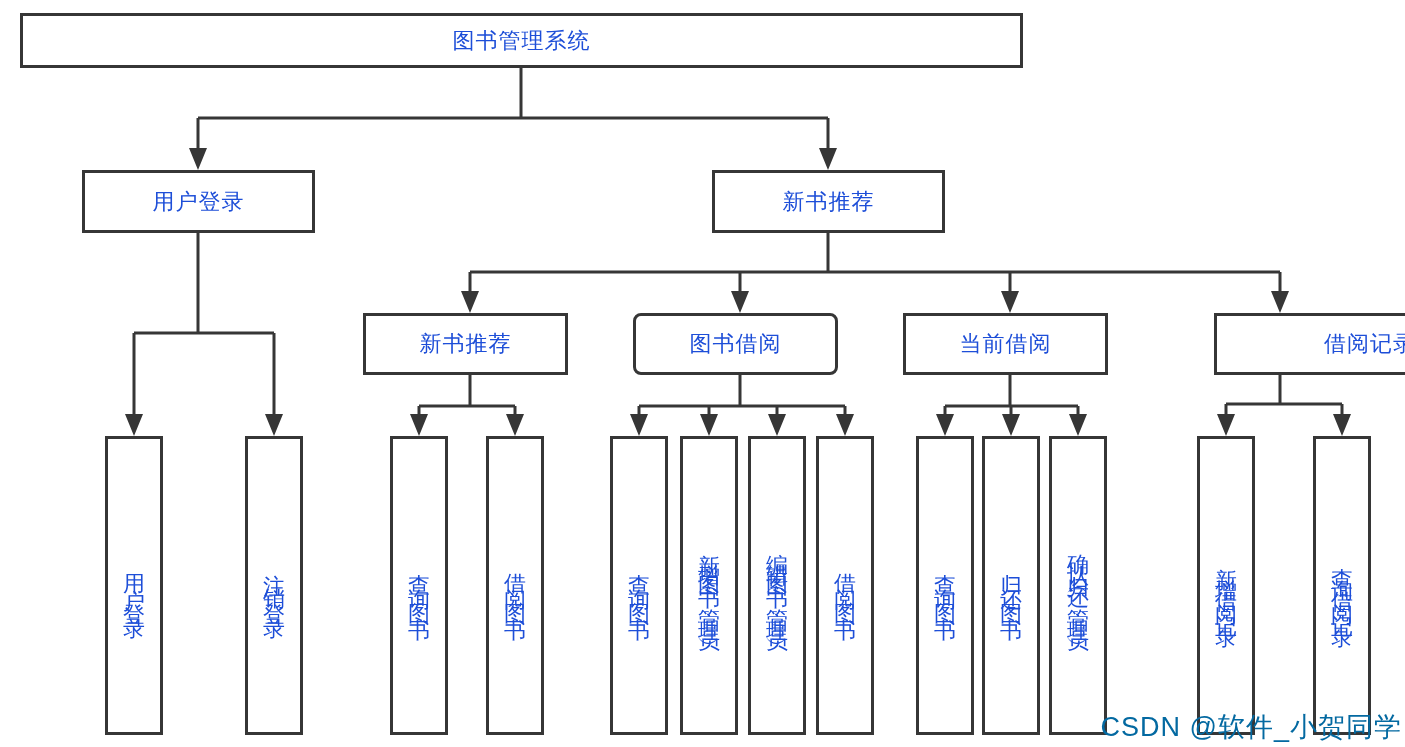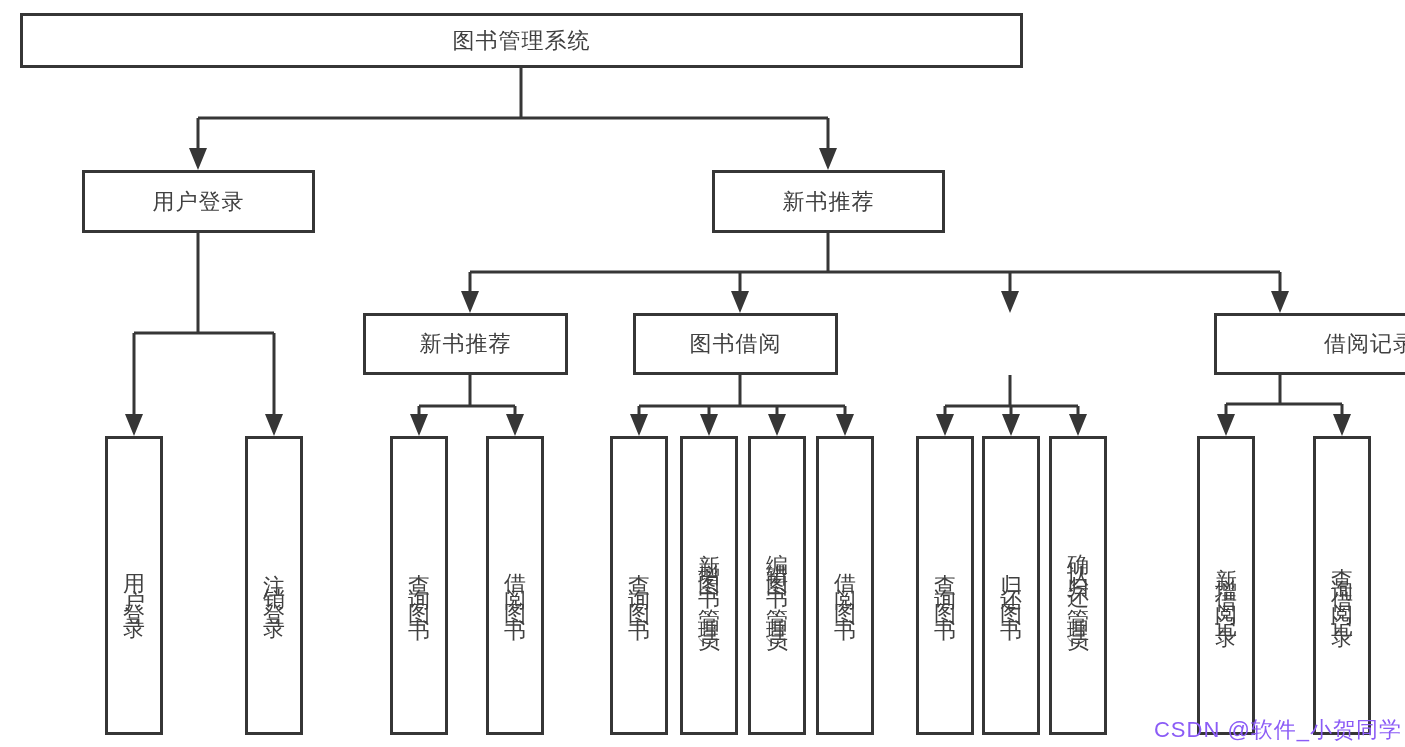--- a/index.html
+++ b/index.html
@@ -20,35 +20,35 @@
     width: 1405px; height: 747px;
   }
   .node {
     position: absolute;
     box-sizing: border-box;
     border: 3px solid #363636;
     background: #ffffff;
     display: flex;
     align-items: center;
     justify-content: center;
-    color: #404040;
+    color: #1d4ed8;
     font-size: 22px;
     letter-spacing: 1px;
     white-space: nowrap;
   }
   
   .root { left: 20px; top: 13px; width: 1003px; height: 55px; }
   
   .lvl2 { top: 170px; height: 63px; }
   .n-user-login { left: 82px;  width: 233px; }
   .n-book-mgmt  { left: 712px; width: 233px; }
   
   .lvl3 { top: 313px; height: 62px; width: 205px; }
   .n-sec0 { left: 363px; }
-  .n-sec1 { left: 633px; }
+  .n-sec1 { left: 633px; border-radius: 8px; }
   .n-sec2 { left: 903px; }
   .n-sec3 { left: 1214px; justify-content: flex-end; }
   
   .leaf { top: 436px; height: 299px; width: 58px; }
   .leaf .vtext {
     writing-mode: vertical-rl;
     text-orientation: mixed;
     letter-spacing: 15px;
     line-height: 1;
     white-space: nowrap;
@@ -58,22 +58,22 @@
   .a1 { left: 105px; }  .a2 { left: 245px; }
   .b1 { left: 390px; }  .b2 { left: 486px; }
   .c1 { left: 610px; }  .c2 { left: 680px; }  .c3 { left: 748px; }  .c4 { left: 816px; }
   .d1 { left: 916px; }  .d2 { left: 982px; }  .d3 { left: 1049px; }
   .e1 { left: 1197px; } .e2 { left: 1313px; }
   
   .watermark {
     position: absolute;
     right: 3px;
     bottom: 2px;
-    color: #8b5cf6;
-    font-size: 22px;
+    color: #0369a1;
+    font-size: 27px;
     letter-spacing: 1px;
     z-index: 5;
     pointer-events: none;
   }
 </style>
 </head>
 <body>
 
 <div id="stage">
 
@@ -106,20 +106,23 @@
   </div>
   <div class="node lvl2 n-book-mgmt">
     <span>新书推荐</span>
   </div>
 
   <div class="node lvl3 n-sec0">
     <span>新书推荐</span>
   </div>
   <div class="node lvl3 n-sec1">
     <span>图书借阅</span>
+  </div>
+  <div class="node lvl3 n-sec2">
+    <span>当前借阅</span>
   </div>
   <div class="node lvl3 n-sec3">
     <span>借阅记录</span>
   </div>
 
   <div class="node leaf a1">
     <span class="vtext">用户登录</span>
   </div>
   <div class="node leaf a2">
     <span class="vtext">注销登录</span>

